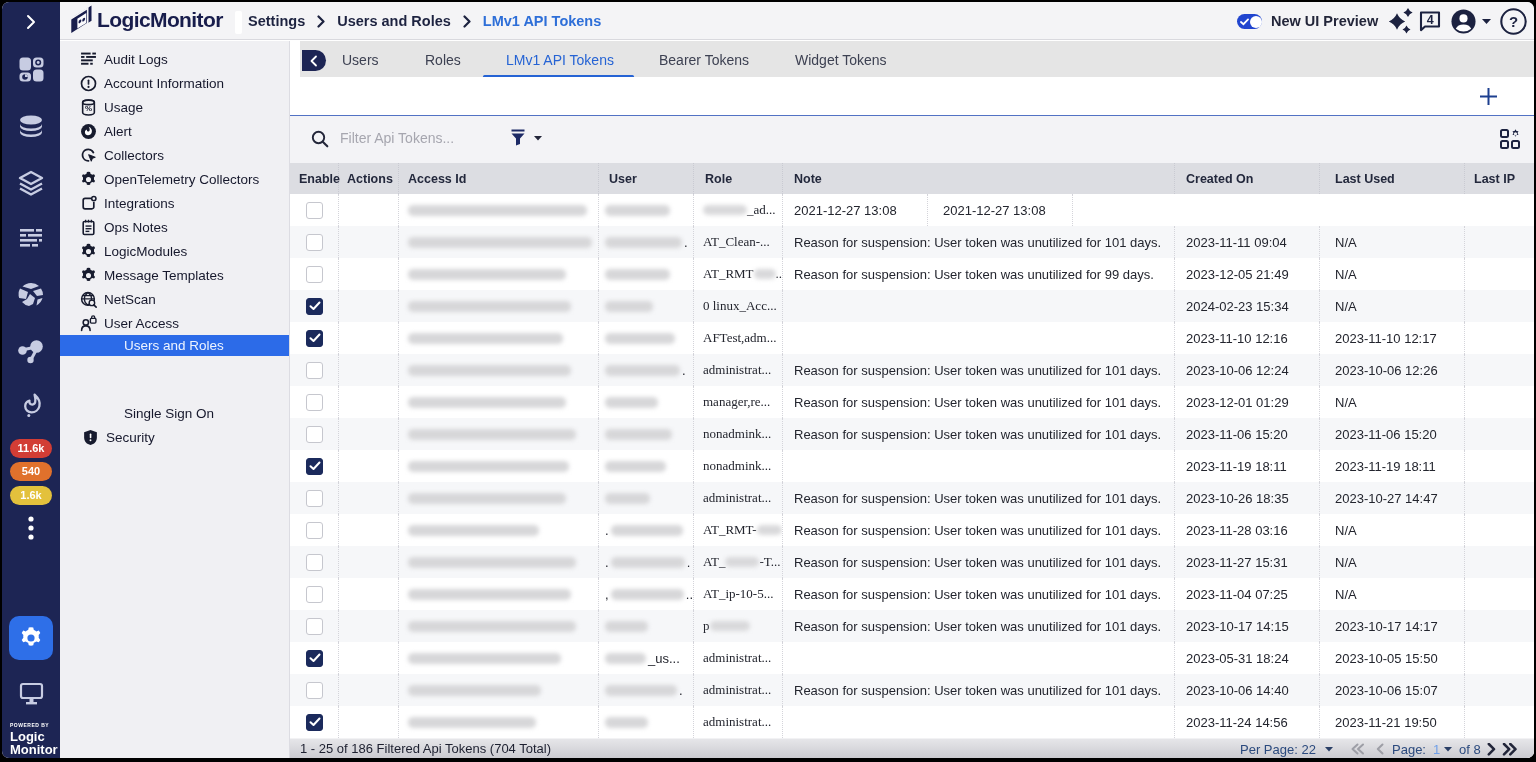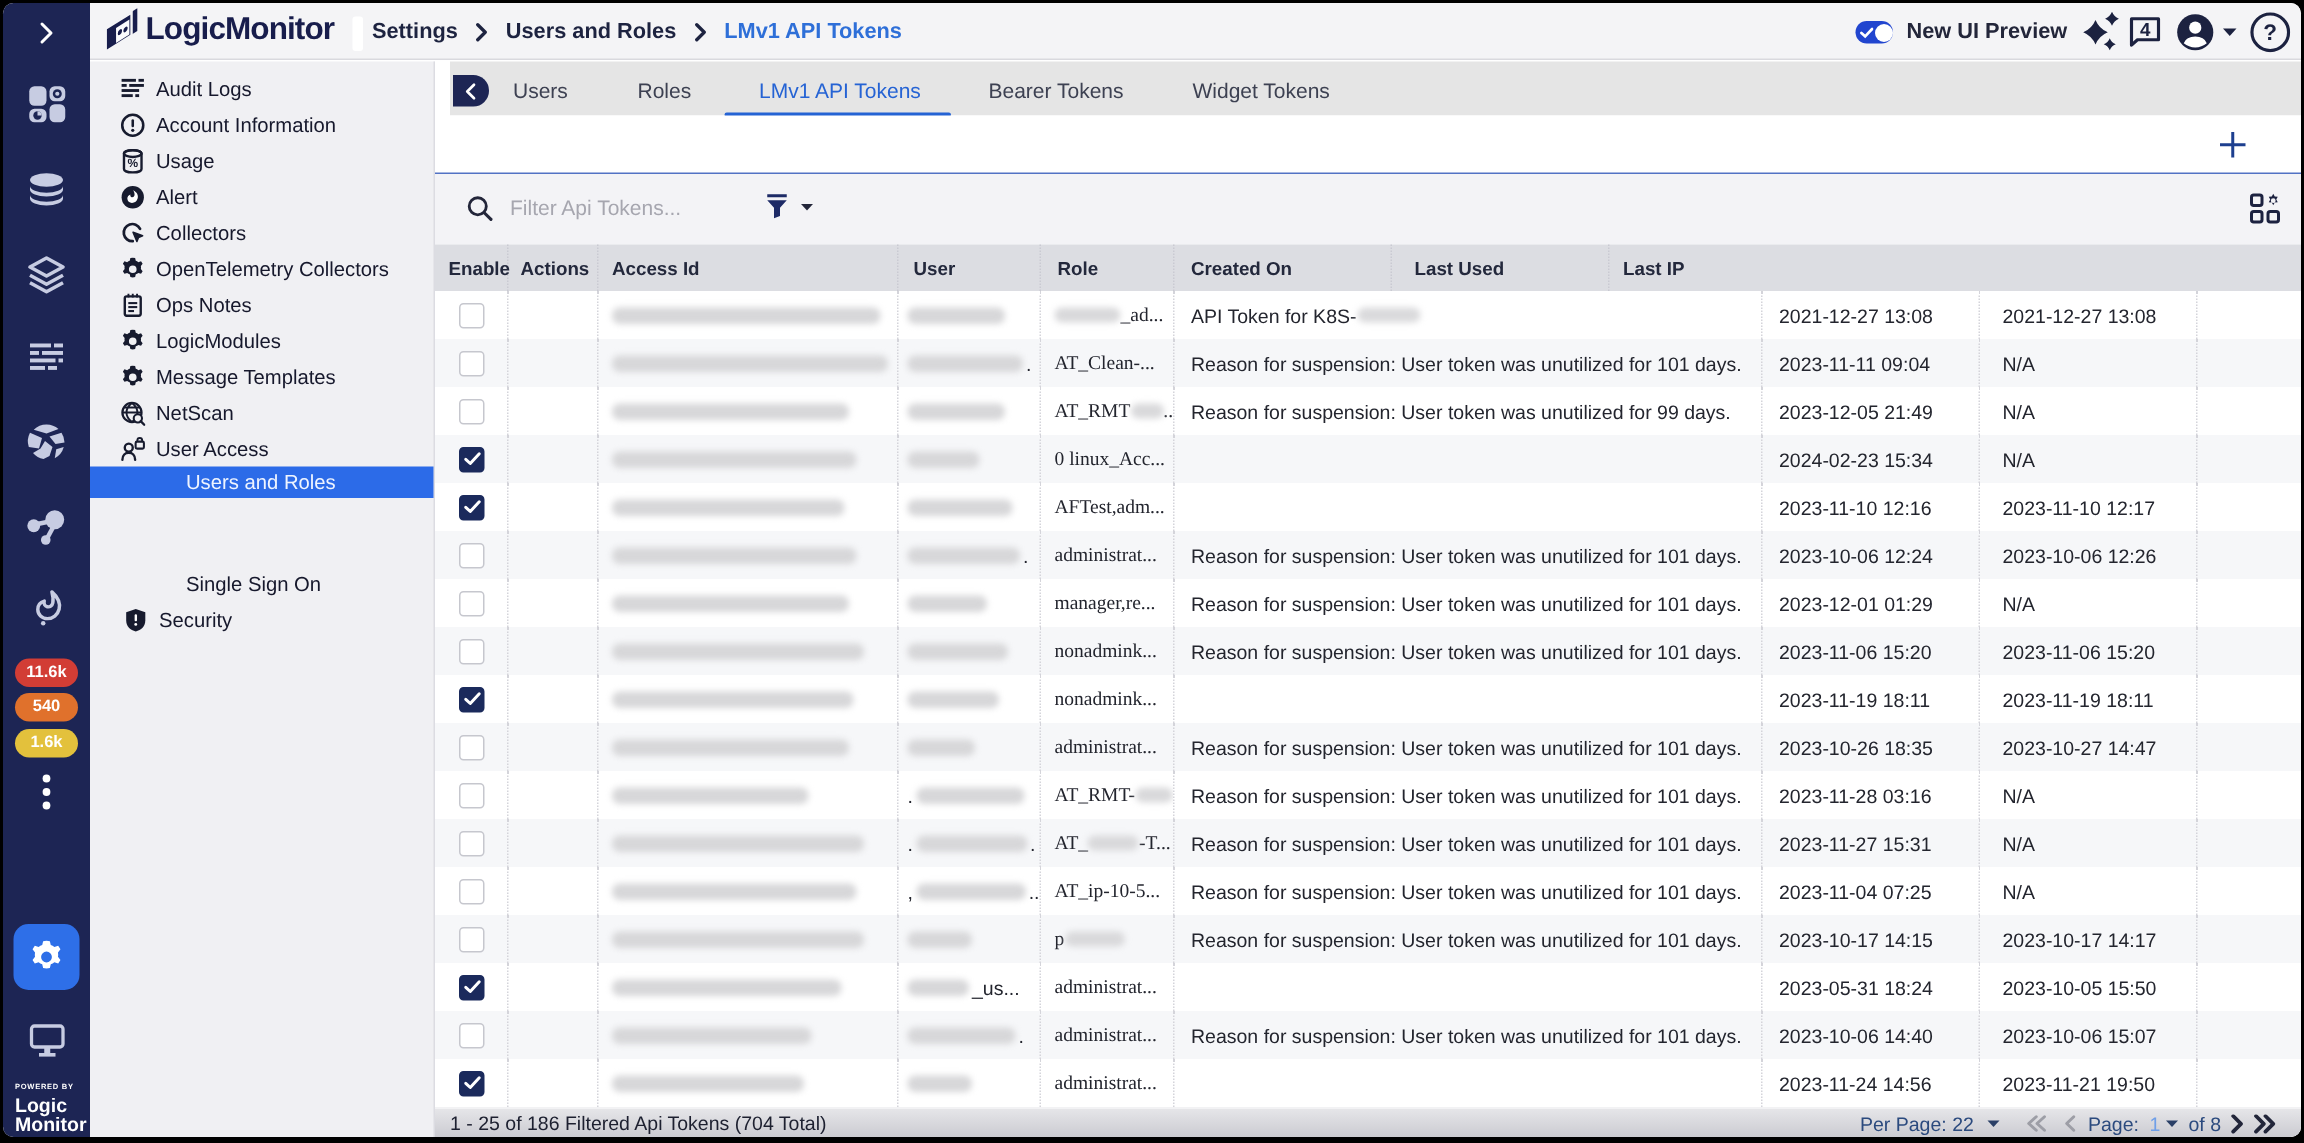--- a/index.html
+++ b/index.html
@@ -309,20 +309,29 @@
         <span class="mic">
           <svg viewBox="0 0 16 16" width="16" height="16">
             <path fill="#171b2e" d="M8 0.8 l1.5 0.2 .4 1.7 a5.5 5.5 0 0 1 1.6 .9 l1.7 -.6 1 1.6 -1.1 1.4 a5.5 5.5 0 0 1 0 1.9 l1.1 1.4 -1 1.6 -1.7 -.6 a5.5 5.5 0 0 1 -1.6 .9 l-.4 1.7 -1.5 .2 -1.5 -.2 -.4 -1.7 a5.5 5.5 0 0 1 -1.6 -.9 l-1.7 .6 -1 -1.6 1.1 -1.4 a5.5 5.5 0 0 1 0 -1.9 L1.8 4.6 l1 -1.6 1.7 .6 a5.5 5.5 0 0 1 1.6 -.9 l.4 -1.7 Z M8 5.6 a2.4 2.4 0 1 0 0 4.8 a2.4 2.4 0 0 0 0 -4.8 Z"></path>
           </svg>
         </span>
         <span class="mlabel">OpenTelemetry Collectors</span>
       </div>
 <div class="mi">
         <span class="mic">
           <svg viewBox="0 0 16 16" width="16" height="16">
+            <path d="M10.5 3.2 H4.8 A1.8 1.8 0 0 0 3 5 v6.2 A1.8 1.8 0 0 0 4.8 13 h6.4 a1.8 1.8 0 0 0 1.8 -1.8 V6.5" fill="none" stroke="#171b2e" stroke-width="1.6"></path>
+            <circle cx="13" cy="3.4" r="2" fill="none" stroke="#171b2e" stroke-width="1.5"></circle>
+          </svg>
+        </span>
+        <span class="mlabel">Integrations</span>
+      </div>
+<div class="mi">
+        <span class="mic">
+          <svg viewBox="0 0 16 16" width="16" height="16">
             <rect x="3" y="2.4" width="10" height="12.2" rx="1.2" fill="none" stroke="#171b2e" stroke-width="1.5"></rect>
             <g stroke="#171b2e" stroke-width="1.2">
               <path d="M5.3 0.8 v2.4 M8 0.8 v2.4 M10.7 0.8 v2.4"></path>
             </g>
             <rect x="5.2" y="6" width="5.6" height="1.3" fill="#171b2e"></rect>
             <rect x="5.2" y="8.5" width="5.6" height="1.3" fill="#171b2e"></rect>
             <rect x="5.2" y="11" width="3.6" height="1.3" fill="#171b2e"></rect>
           </svg>
         </span>
         <span class="mlabel">Ops Notes</span>
@@ -423,41 +432,41 @@
           </g>
           <path fill="#1c2240" d="M16.5 1.2 l1 1.8 2 .2 -1 1.8 1 1.8 -2 .2 -1 1.8 -1 -1.8 -2 -.2 1 -1.8 -1 -1.8 2 -.2 Z M16.5 4.2 a1.6 1.6 0 1 0 0 3.2 a1.6 1.6 0 0 0 0 -3.2 Z"></path>
         </svg>
   </div>
   <div id="thead">
     <div class="h h1">Enable</div>
         <div class="h h2">Actions</div>
         <div class="h h3">Access Id</div>
     <div class="h h4">User</div>
         <div class="h h5">Role</div>
+        <div class="h h6">Note</div>
     <div class="h h7">Created On</div>
         <div class="h h8">Last Used</div>
         <div class="h h9">Last IP</div>
   </div>
   <div id="tbody">
 <div class="tr odd">
 <div class="c c1">
             <div class="cb"></div>
           </div>
 <div class="c c2"></div>
 <div class="c c3">
             <span class="ap" style="width:179px"></span>
           </div>
 <div class="c c4">
             <span class="up" style="width:65px"></span>
           </div>
 <div class="c c5">
             <span class="rp" style="width:44px"></span>
             <span>_ad...</span>
           </div>
-<div class="c c6">API Token for K8S-<span class="np" style="width:42px"></span></div>
 <div class="c c7">2021-12-27 13:08</div>
 <div class="c c8">2021-12-27 13:08</div>
 <div class="c c9"></div>
 </div>
 <div class="tr even">
 <div class="c c1">
             <div class="cb"></div>
           </div>
 <div class="c c2"></div>
 <div class="c c3">

